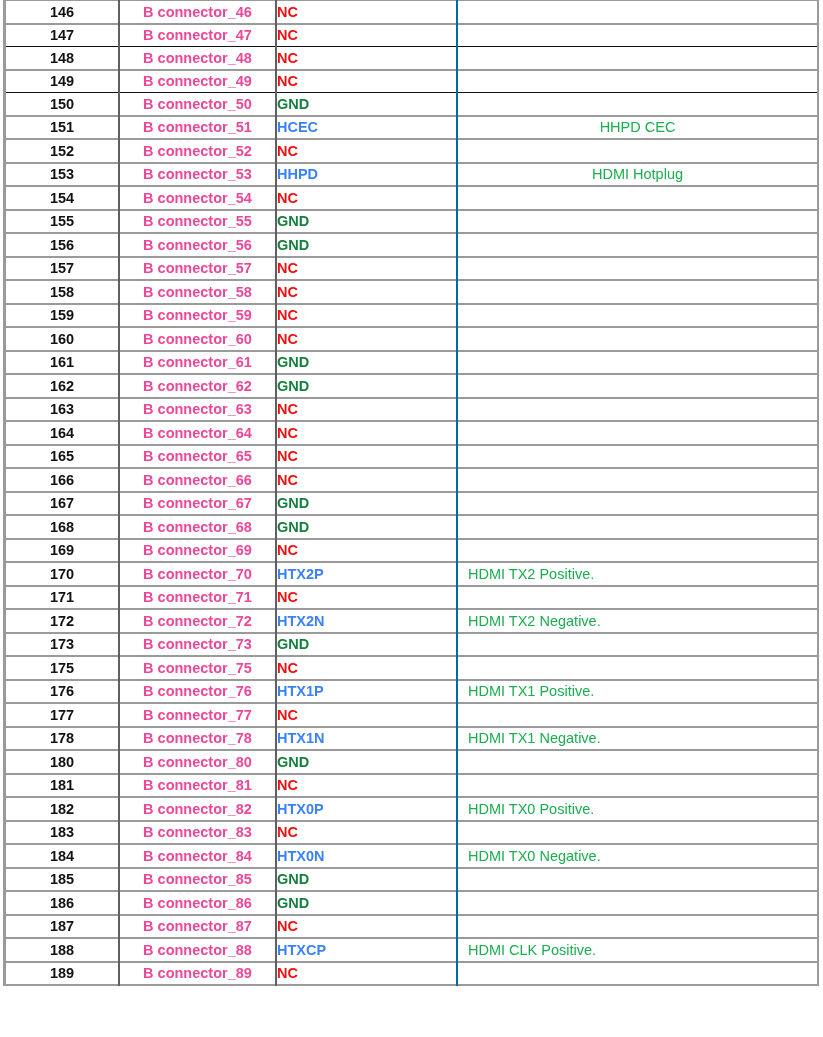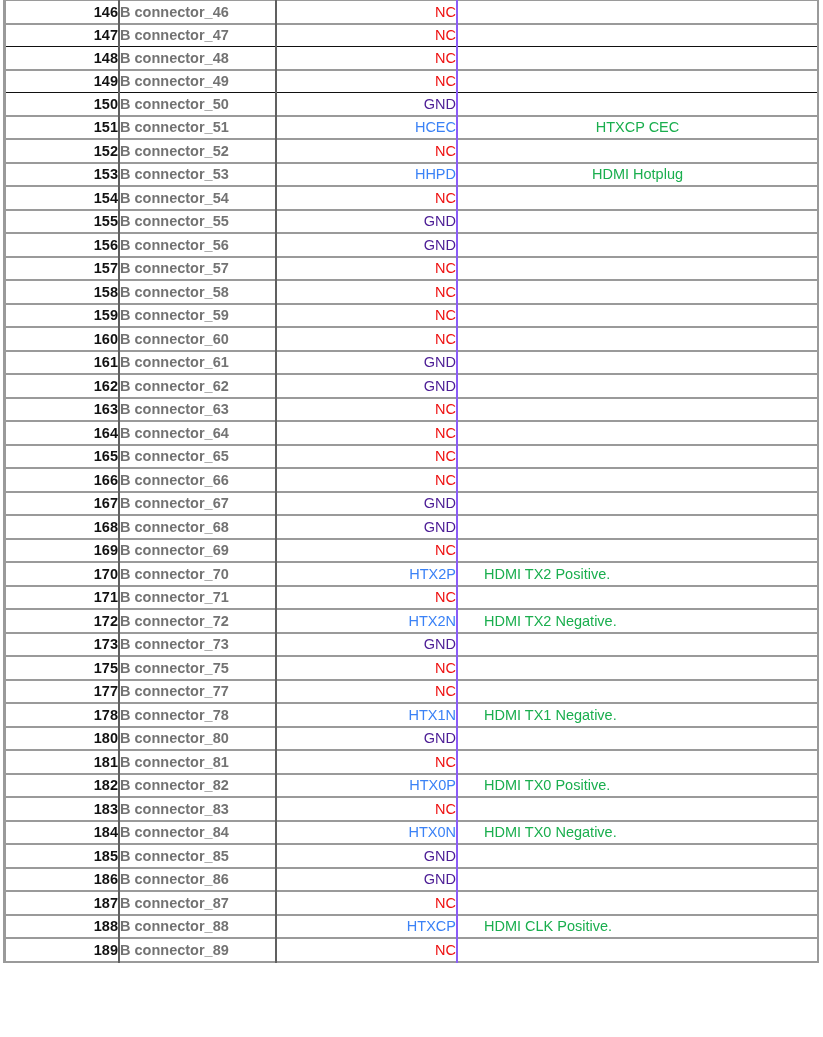--- a/index.html
+++ b/index.html
@@ -17,27 +17,27 @@
   }
   .pin-table td {
     height: 21.5px;
     padding: 0;
     border-top: 2px solid #9a9a9a;
     border-bottom: 0;
     vertical-align: middle;
     line-height: 18px;
   }
   .pin-table tr.dark td { border-top: 1px solid #111111; }
-  .pin-table td.c-pin { width: 112px; text-align: right; font-weight: bold; color: #111; border-right: 2px solid #606060; }
-  .pin-table td.c-name { width: 155px; text-align: left; font-weight: bold; color: #737373; border-right: 2px solid #606060; }
-  .pin-table td.c-sig { width: 179px; text-align: right; font-weight: normal; border-right: 2px solid #8b5cf6; }
-  .pin-table td.c-desc { color: #1aae4e; padding-left: 26px; }
+  .pin-table td.c-pin { width: 112px; text-align: center; font-weight: bold; color: #111; border-right: 2px solid #606060; }
+  .pin-table td.c-name { width: 155px; text-align: center; font-weight: bold; color: #ec4899; border-right: 2px solid #606060; }
+  .pin-table td.c-sig { width: 179px; text-align: left; font-weight: bold; border-right: 2px solid #0369a1; }
+  .pin-table td.c-desc { color: #1aae4e; padding-left: 10px; }
   .pin-table td.c-desc.center { text-align: center; padding-left: 0; }
   .sig-nc { color: #ee1111; }
-  .sig-gnd { color: #4c1d95; }
+  .sig-gnd { color: #15803d; }
   .sig-hdmi { color: #3b82f6; }
 </style>
 </head>
 <body>
 
 <table class="pin-table">
   <tbody id="pin-body">
       <tr>
         <td class="c-pin">146</td>
         <td class="c-name">B connector_46</td>
@@ -65,21 +65,21 @@
       <tr class="dark">
         <td class="c-pin">150</td>
         <td class="c-name">B connector_50</td>
         <td class="c-sig sig-gnd">GND</td>
         <td class="c-desc"></td>
       </tr>
       <tr>
         <td class="c-pin">151</td>
         <td class="c-name">B connector_51</td>
         <td class="c-sig sig-hdmi">HCEC</td>
-        <td class="c-desc center">HTXCP CEC</td>
+        <td class="c-desc center">HHPD CEC</td>
       </tr>
       <tr>
         <td class="c-pin">152</td>
         <td class="c-name">B connector_52</td>
         <td class="c-sig sig-nc">NC</td>
         <td class="c-desc"></td>
       </tr>
       <tr>
         <td class="c-pin">153</td>
         <td class="c-name">B connector_53</td>
@@ -206,20 +206,26 @@
         <td class="c-sig sig-gnd">GND</td>
         <td class="c-desc"></td>
       </tr>
       <tr>
         <td class="c-pin">175</td>
         <td class="c-name">B connector_75</td>
         <td class="c-sig sig-nc">NC</td>
         <td class="c-desc"></td>
       </tr>
       <tr>
+        <td class="c-pin">176</td>
+        <td class="c-name">B connector_76</td>
+        <td class="c-sig sig-hdmi">HTX1P</td>
+        <td class="c-desc">HDMI TX1 Positive.</td>
+      </tr>
+      <tr>
         <td class="c-pin">177</td>
         <td class="c-name">B connector_77</td>
         <td class="c-sig sig-nc">NC</td>
         <td class="c-desc"></td>
       </tr>
       <tr>
         <td class="c-pin">178</td>
         <td class="c-name">B connector_78</td>
         <td class="c-sig sig-hdmi">HTX1N</td>
         <td class="c-desc">HDMI TX1 Negative.</td>

